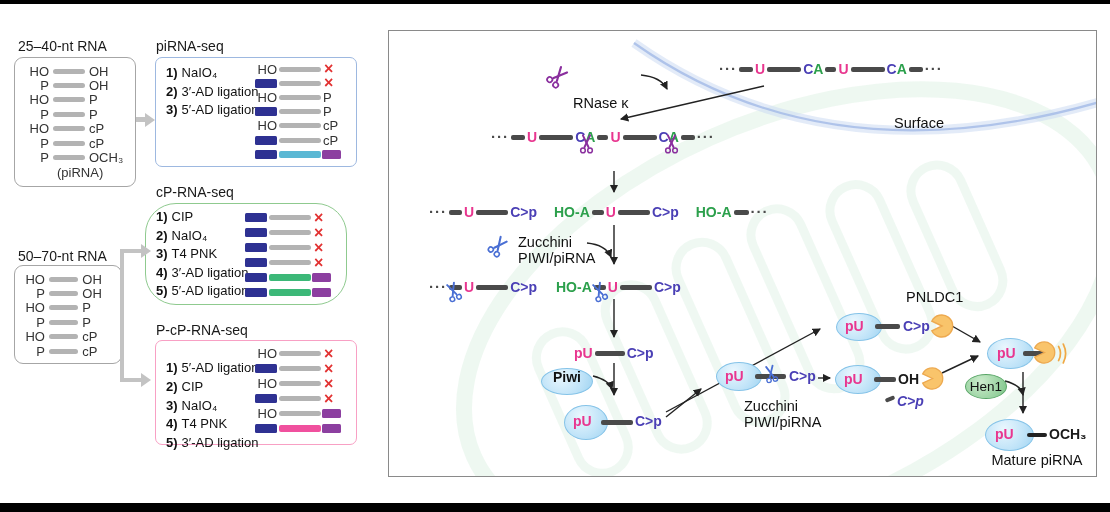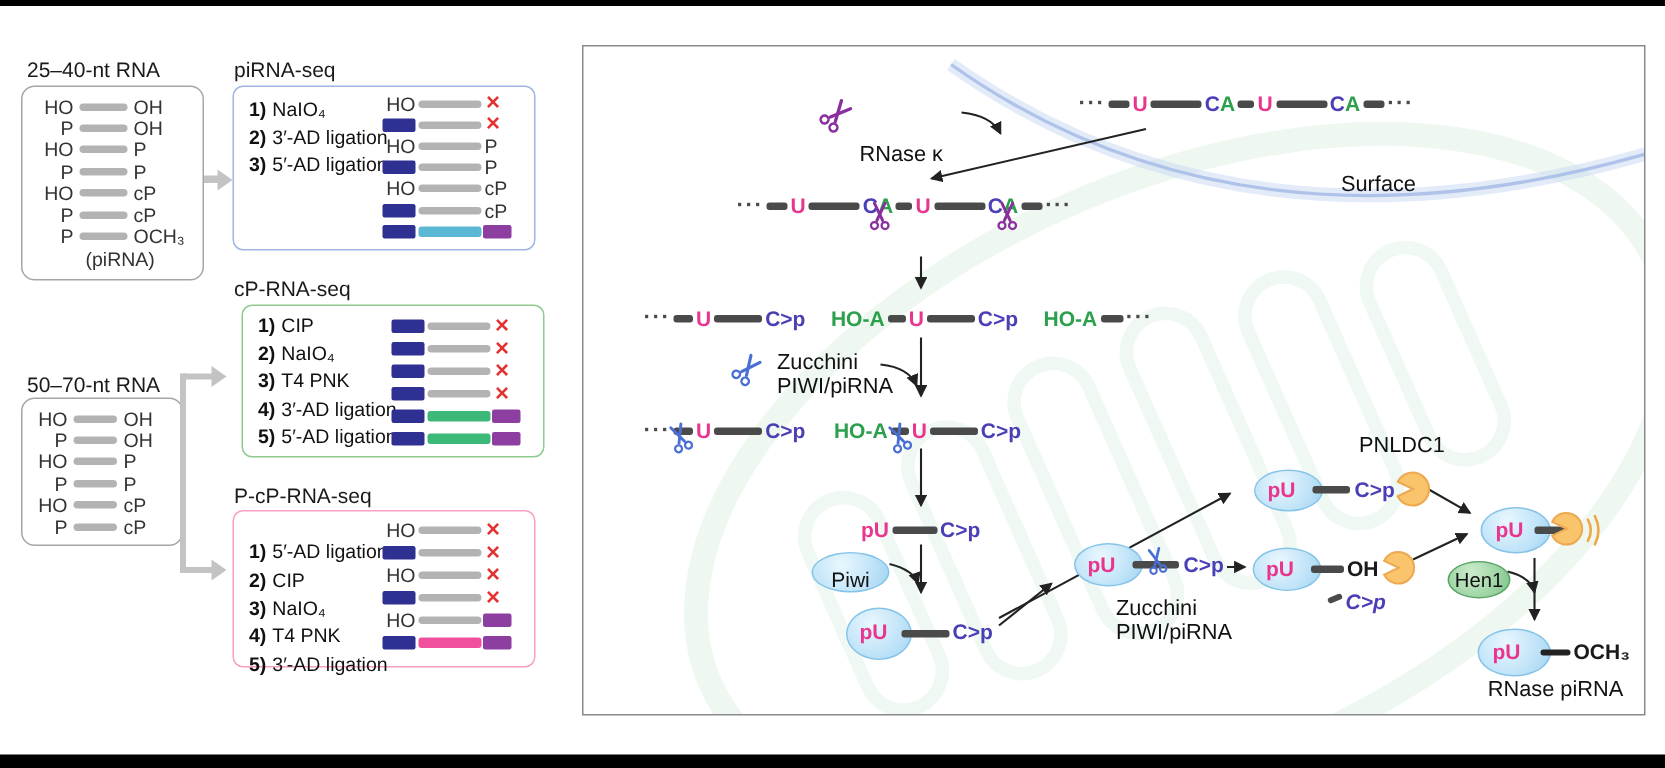--- a/index.html
+++ b/index.html
@@ -50,21 +50,21 @@
   .cplx{position:absolute;}
   .cplx>*{position:absolute;}
   .bubble{background:radial-gradient(circle at 38% 30%,#eaf7fe 0%,#bfe3f8 60%,#9ed3f1 100%);
           border:1.2px solid #85c3e8;border-radius:50%;}
   .cbar{height:5px;background:#4a4a4a;border-radius:2px;}
   .pm path{fill:#f9c46b;stroke:#eda94f;stroke-width:1.4;}
   .arcs path{fill:none;stroke:#f0a844;stroke-width:2.2;stroke-linecap:round;}
   .henoval{background:radial-gradient(circle at 38% 30%,#cdeccd,#7cc488);border:1.2px solid #58a566;
            border-radius:50%;display:flex;align-items:center;justify-content:center;
            font-size:13.5px;color:#111;}
-  .piwioval{display:flex;align-items:flex-end;justify-content:center;font-size:14px;color:#111;}
+  .piwioval{display:flex;align-items:flex-start;justify-content:center;font-size:14px;color:#111;font-weight:bold;}
   .fragbar{width:10px;height:4px;background:#4a4a4a;border-radius:2px;transform:rotate(-22deg);}
 </style>
 </head>
 <body>
 
 <div class="fig">
   <div class="rule" style="top:0;height:4px;"></div>
   <div class="rule" style="top:503px;height:9px;"></div>
 
   <span class="title" style="left:18px;top:38px;">25–40-nt RNA</span>
@@ -181,21 +181,21 @@
           </span>
           <span class="mbar th bar-cyan"></span>
           <span class="m3">
             <span class="ad3"></span>
           </span>
         </div>
     </div>
   </div>
 
   <span class="title" style="left:156px;top:184px;">cP-RNA-seq</span>
-  <div class="methodbox" style="left:161px;top:203px;height:100px;border-color:#8fca8f;">
+  <div class="methodbox" style="left:145px;top:203px;height:100px;border-color:#8fca8f;border-radius:31px;">
     <div class="steps" style="top:4px;line-height:18.6px;">
       <div class="stl"><span class="stn">1)</span><span>CIP</span></div>
       <div class="stl"><span class="stn">2)</span><span>NaIO₄</span></div>
       <div class="stl"><span class="stn">3)</span><span>T4 PNK</span></div>
       <div class="stl"><span class="stn">4)</span><span>3′-AD ligation</span></div>
       <div class="stl"><span class="stn">5)</span><span>5′-AD ligation</span></div>
     </div>
     <div class="rowscol" style="top:6px;">
       <div class="mrow" style="height:15px;">
           <span class="m5">
@@ -586,16 +586,16 @@
     <div class="henoval" style="position:absolute;left:576px;top:343px;width:40px;height:23px;">
       <span>Hen1</span>
     </div>
 
     <div class="cplx" style="left:596px;top:388px;width:110px;height:32px;">
       <span class="bubble" style="left:0;top:0;width:47px;height:30px;"></span>
       <span class="cbar" style="left:42px;top:14px;width:20px;height:4px;background:#222;"></span>
       <span class="nt pu" style="left:10px;top:8px;">pU</span>
       <span class="nt blk" style="left:64px;top:8px;">OCH₃</span>
     </div>
-    <span class="lbl" style="left:590px;top:421px;width:116px;text-align:center;">RNase piRNA</span>
+    <span class="lbl" style="left:590px;top:421px;width:116px;text-align:center;">Mature piRNA</span>
 
   </div>
 </div>
 
 </body></html>

